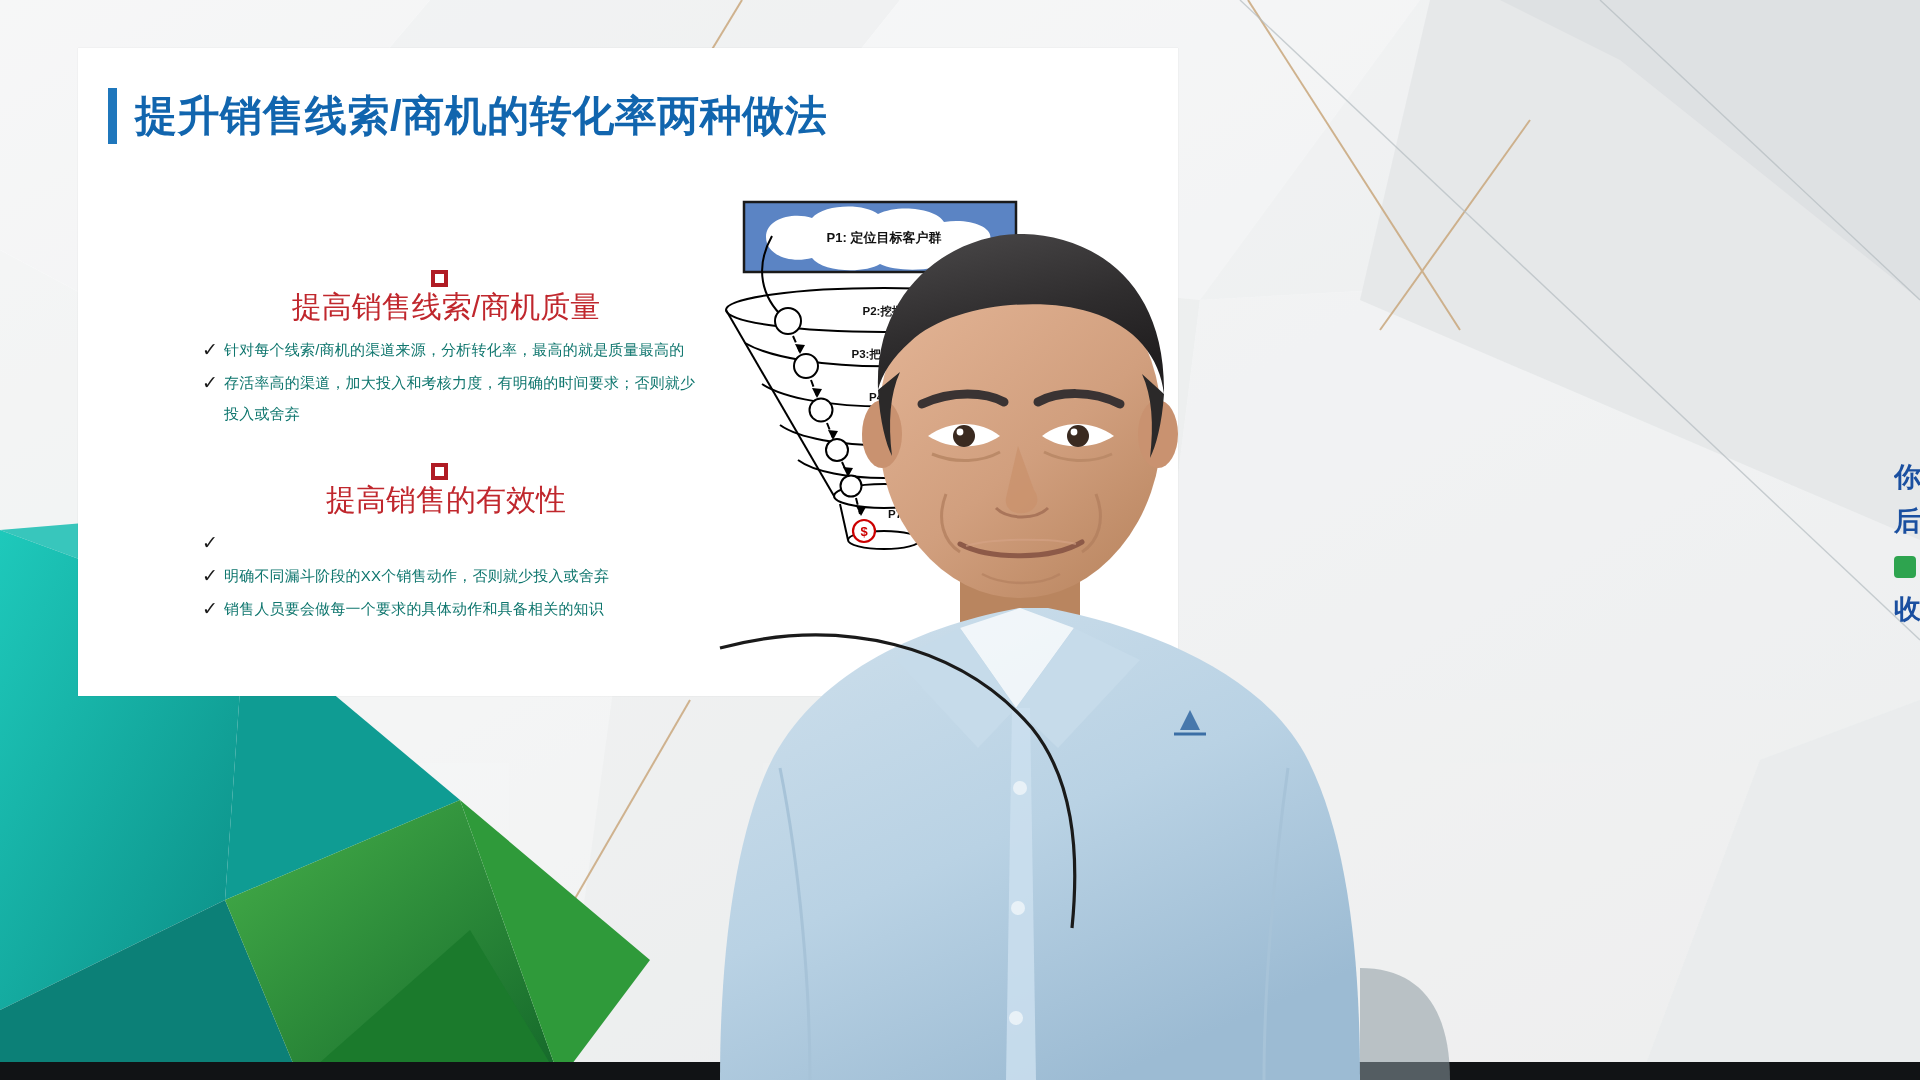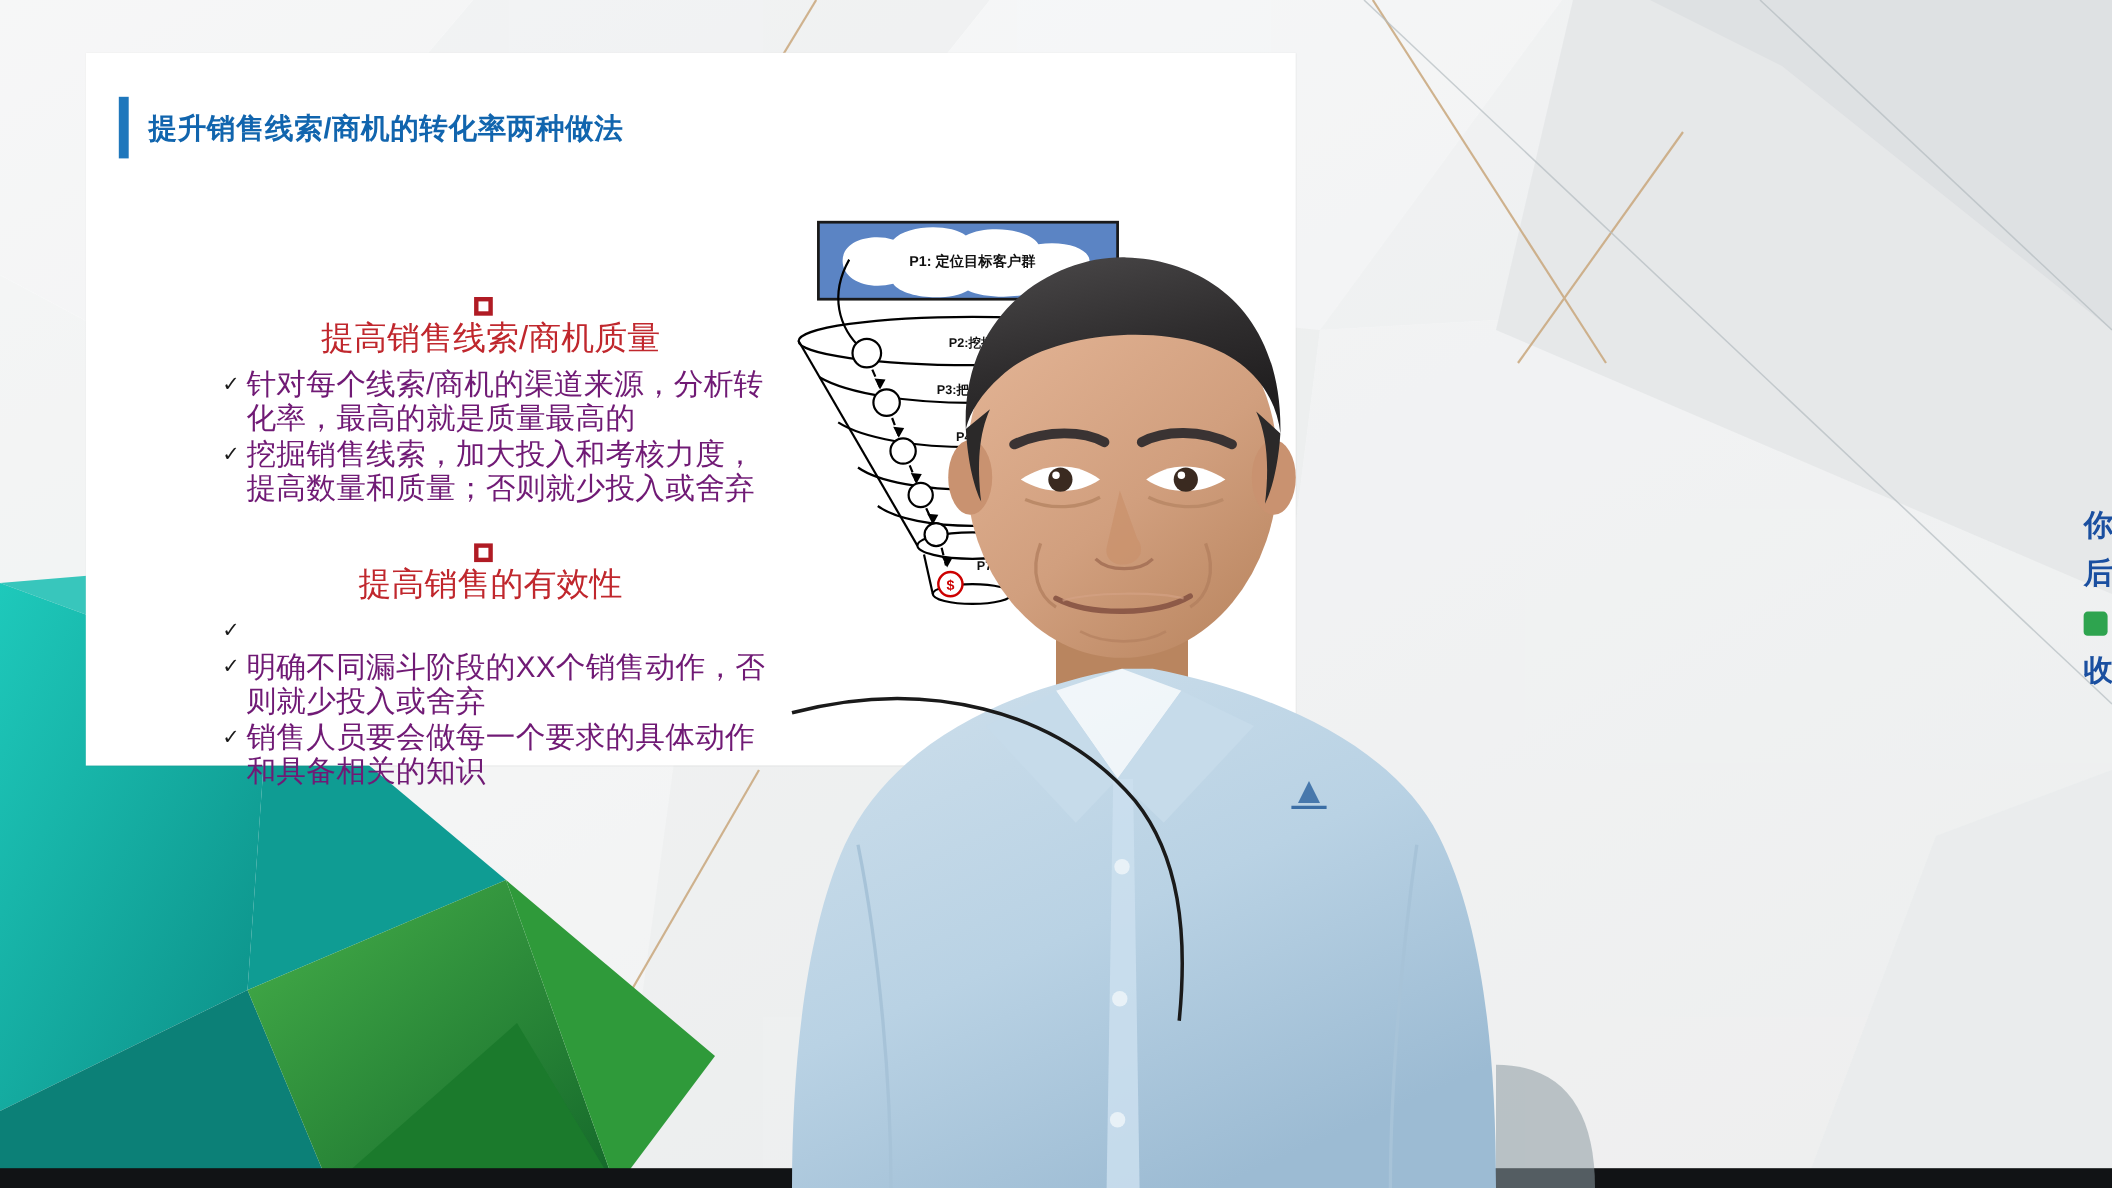--- a/index.html
+++ b/index.html
@@ -25,21 +25,21 @@
 
   
   #title-row {
     position: absolute; left: 30px; top: 40px;
     display: flex; align-items: center;
   }
   #title-bar {
     width: 9px; height: 56px; background: #1f77bc; margin-right: 18px;
   }
   #title-text {
-    font-size: 26px; font-weight: bold; color: #1165ae;
+    font-size: 42px; font-weight: bold; color: #1165ae;
     letter-spacing: 0.5px; white-space: nowrap;
   }
 
   
   #left-col { position: absolute; left: 108px; top: 222px; width: 520px; }
 
   .sec-head {
     display: flex; align-items: center; margin-bottom: 6px; flex-direction: column;
   }
   .sec-head .sq {
@@ -50,21 +50,21 @@
     font-size: 30px; color: #c0272d; font-weight: normal; white-space: nowrap;
   }
 
   .bullets { margin-left: 16px; }
   .bullet { display: flex; margin-top: 2px; }
   .bullet .chk {
     width: 22px; flex: none; font-size: 19px; color: #1a1a1a;
     line-height: 31px; text-align: left;
   }
   .bullet .btxt {
-    font-size: 27px; color: #701a75; line-height: 31px;
+    font-size: 15px; color: #0f766e; line-height: 31px;
     letter-spacing: 0.2px;
   }
   #sec2-wrap { margin-top: 34px; }
 
   
   #funnel { position: absolute; left: 610px; top: 140px; width: 420px; height: 400px; }
   #funnel svg { display: block; }
 
   
   #edge-text {
@@ -171,21 +171,21 @@
         <span class="sq"></span>
         <span class="sq-label">提高销售线索/商机质量</span>
       </div>
       <div class="bullets">
         <div class="bullet">
           <span class="chk">✓</span>
           <span class="btxt">针对每个线索/商机的渠道来源，分析转化率，最高的就是质量最高的</span>
         </div>
         <div class="bullet">
           <span class="chk">✓</span>
-          <span class="btxt">挖掘销售线索，加大投入和考核力度，提高数量和质量；否则就少投入或舍弃</span>
+          <span class="btxt">存活率高的渠道，加大投入和考核力度，有明确的时间要求；否则就少投入或舍弃</span>
         </div>
       </div>
     </div>
 
     <div class="section" id="sec2-wrap">
       <div class="sec-head">
         <span class="sq"></span>
         <span class="sq-label">提高销售的有效性</span>
       </div>
       <div class="bullets">

